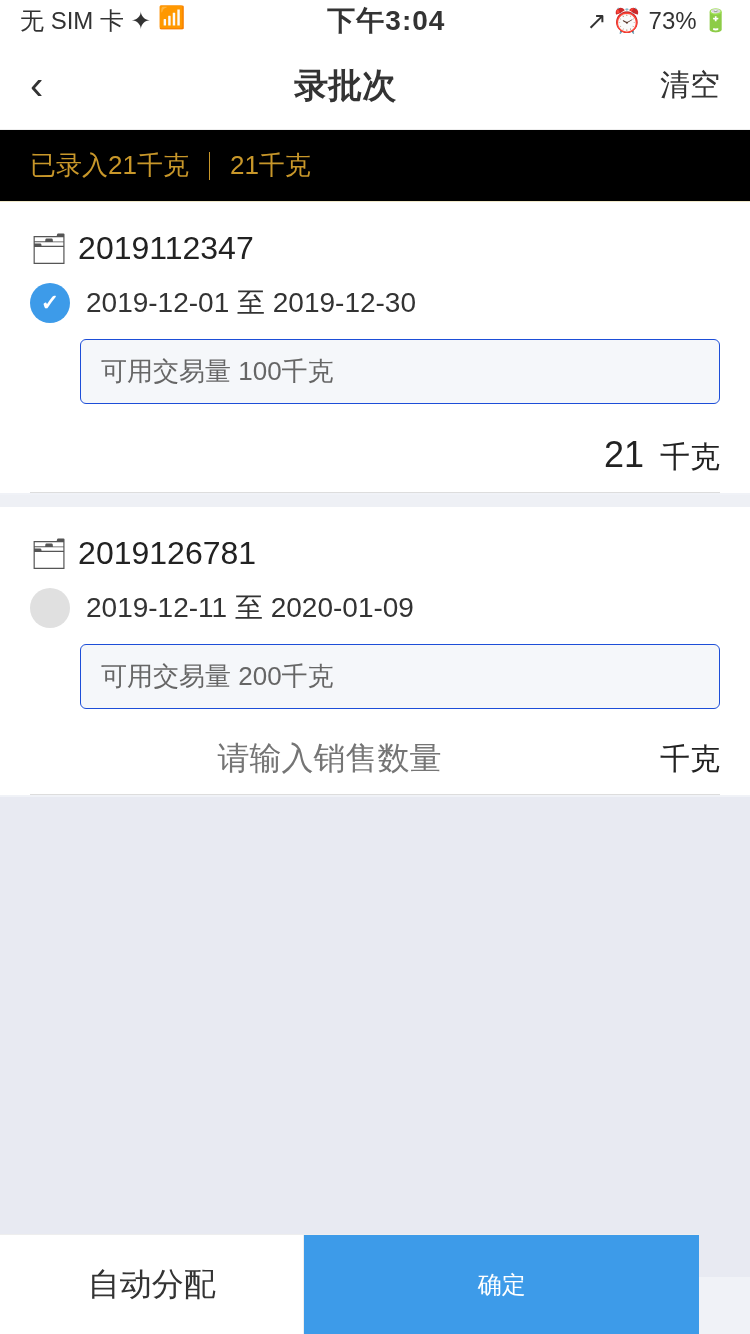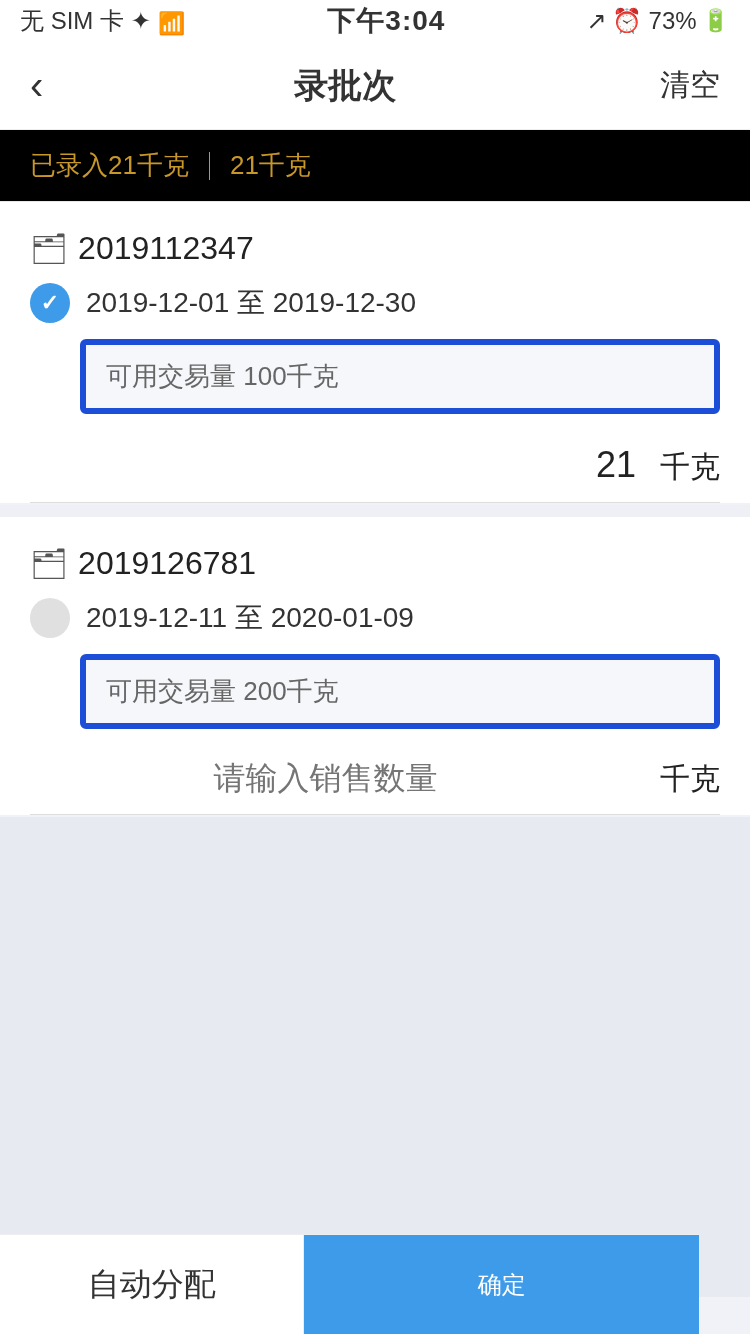--- a/index.html
+++ b/index.html
@@ -19,21 +19,21 @@
       background: #fff;
       display: flex;
       align-items: center;
       justify-content: space-between;
       padding: 0 20px;
       font-size: 24px;
       font-weight: 500;
     }
     .status-left {
       display: flex;
-      align-items: flex-end;
+      align-items: flex-start;
       gap: 8px;
     }
     .status-center {
       font-size: 28px;
       font-weight: 600;
       letter-spacing: 1px;
     }
     .status-right {
       display: flex;
       align-items: center;
@@ -138,34 +138,34 @@
       font-size: 22px;
       font-weight: 700;
     }
     .batch-date {
       font-size: 28px;
       color: #333;
     }
     .batch-available {
       margin: 8px 30px 16px 80px;
       background: #f5f7fa;
-      border: 6px solid #1d4ed8;
+      border: 1px solid #1d4ed8;
       border-radius: 6px;
       padding: 14px 20px;
       font-size: 26px;
       color: #666;
     }
 
     
     .amount-row {
       display: flex;
       align-items: baseline;
       justify-content: flex-end;
       padding: 14px 30px 14px 30px;
-      gap: 24px;
+      gap: 16px;
       background: #fff;
     }
     .amount-value {
       font-size: 36px;
       color: #222;
       font-weight: 500;
     }
     .amount-unit {
       font-size: 30px;
       color: #222;

